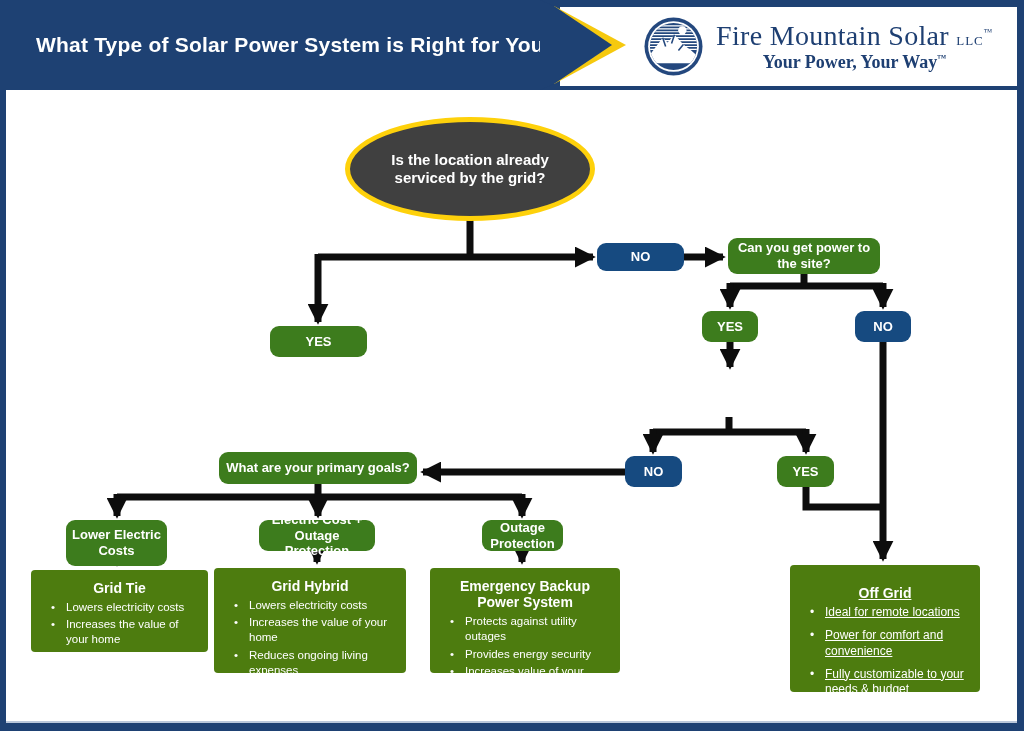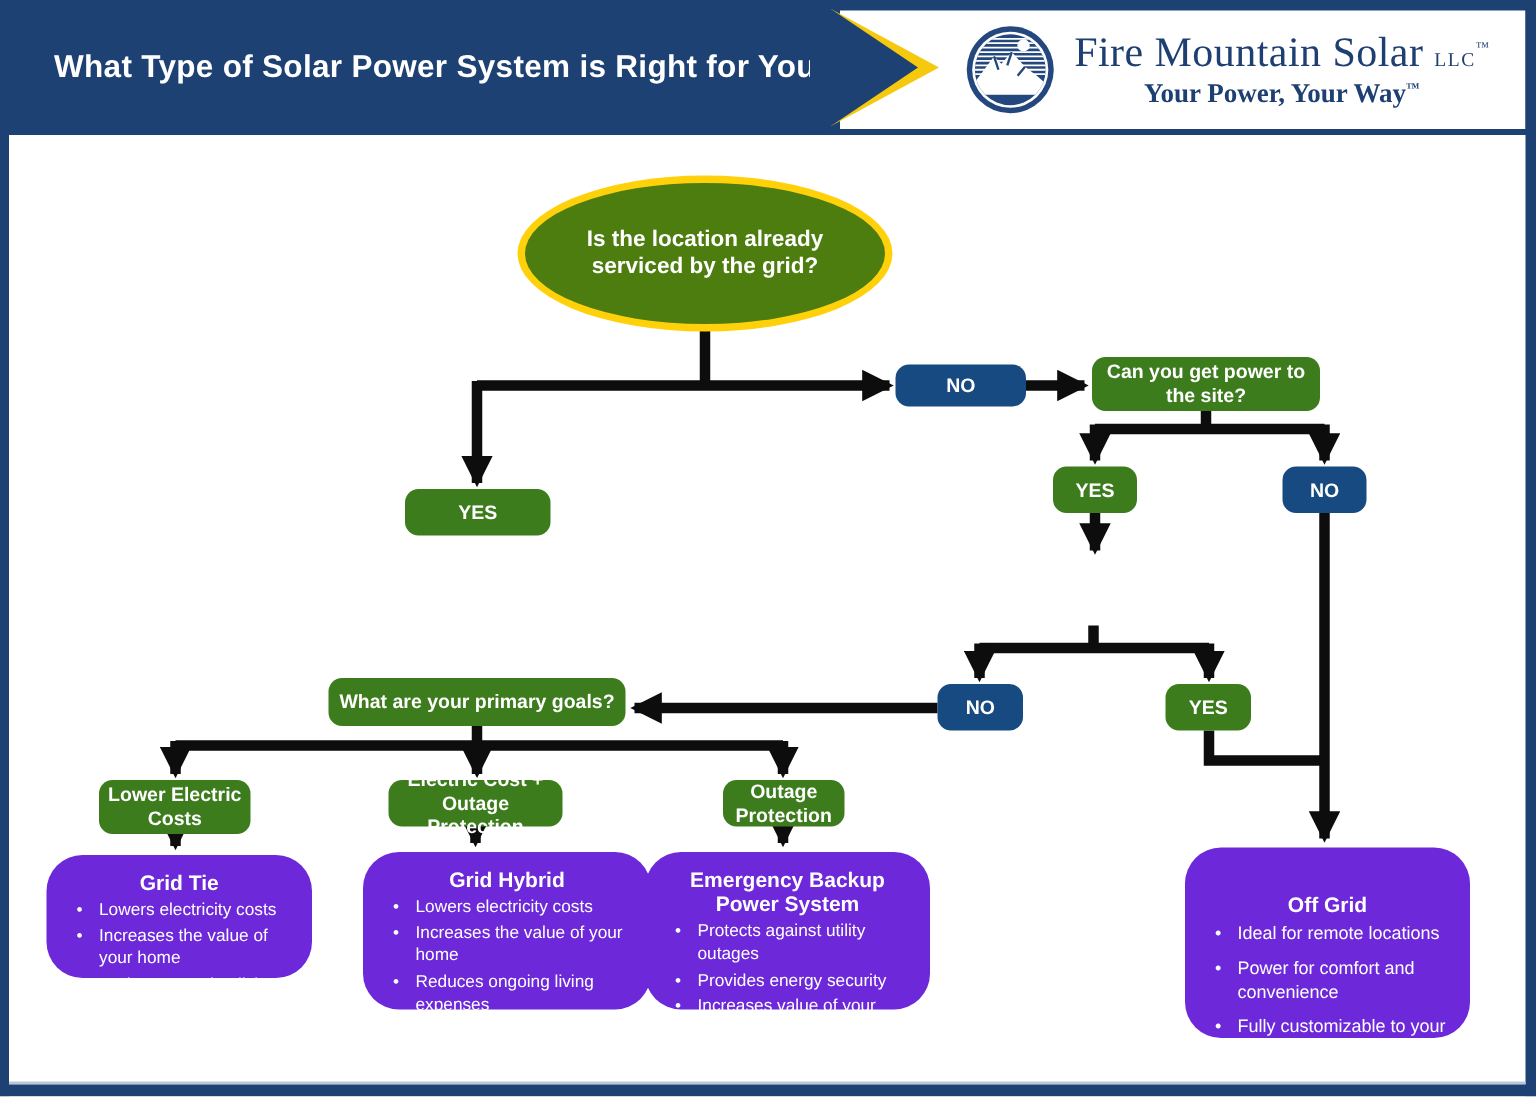--- a/index.html
+++ b/index.html
@@ -30,34 +30,34 @@
   .edge-bottom { left:0; right:0; bottom:0; height:8px; }
   .edge-bottom-light { position:absolute; left:6px; right:7px; bottom:8px; height:2px; background:#bac7da; z-index:40; }
   
   .flow { position:absolute; left:0; top:90px; width:1024px; height:641px; }
   .wires { position:absolute; left:0; top:0; }
   .node {
     position:absolute; box-sizing:border-box; color:#fff; font-weight:bold; text-align:center;
     display:flex; align-items:center; justify-content:center; line-height:1.2; z-index:10;
   }
   .oval {
-    border-radius:50%; background:#4d7c0f; border:5px solid #fed10b;
+    border-radius:50%; background:#404040; border:5px solid #fed10b;
     font-size:15px; padding:0 16px;
   }
   .green  { background:#3d7c1d; border-radius:9px; font-size:13px; padding:2px 6px; }
   .bblue  { background:#164a80; border-radius:9px; font-size:13px; }
   .result {
-    position:absolute; box-sizing:border-box; background:#6d28d9; color:#fff;
-    border-radius:24px; padding:8px 10px 6px; z-index:10;
+    position:absolute; box-sizing:border-box; background:#4d7c0f; color:#fff;
+    border-radius:4px; padding:8px 10px 6px; z-index:10;
   }
   .result h3 { margin:2px 4px 4px; text-align:center; font-size:14px; line-height:1.15; }
   .result ul { margin:0; padding:0 2px 0 8px; list-style:none; font-size:11.5px; font-weight:normal; line-height:1.32; text-align:left; }
   .result li { position:relative; padding-left:17px; margin-bottom:2px; }
   .result li::before { content:"\2022"; position:absolute; left:2px; }
-  .result.offgrid { padding-top:28px; }
+  .result.offgrid { padding-top:18px;text-decoration:underline; }
   .result.offgrid ul { font-size:12px; }
   .result.offgrid li { margin-bottom:7px; }
 </style>
 </head>
 <body>
 
 <div class="page">
 
   <header class="banner">
     <div class="banner-title">What Type of Solar Power System is Right for You?</div>
@@ -154,36 +154,36 @@
 
     <div class="node bblue" style="left:855px; top:221px; width:56px; height:31px;">NO</div>
 
 
     <div class="node bblue" style="left:625px; top:366px; width:57px; height:31px;">NO</div>
 
     <div class="node green" style="left:777px; top:366px; width:57px; height:31px;">YES</div>
 
     <div class="node green" style="left:219px; top:362px; width:198px; height:32px; white-space:nowrap;">What are your primary goals?</div>
 
-    <div class="node green" style="left:66px; top:430px; width:101px; height:36px;">Lower Electric Costs</div>
+    <div class="node green" style="left:66px; top:430px; width:101px; height:46px;">Lower Electric Costs</div>
 
     <div class="node green" style="left:259px; top:430px; width:116px; height:31px;">Electric Cost + Outage Protection</div>
 
     <div class="node green" style="left:482px; top:430px; width:81px; height:31px;">Outage Protection</div>
 
     <div class="result" style="left:31px; top:480px; width:177px; height:82px;">
       <h3>Grid Tie</h3>
       <ul>
           <li>Lowers electricity costs</li>
           <li>Increases the value of your home</li>
           <li>Reduces ongoing living expenses</li>
         </ul>
     </div>
 
-    <div class="result" style="left:242px; top:478px; width:192px; height:105px;">
+    <div class="result" style="left:214px; top:478px; width:192px; height:105px;">
       <h3>Grid Hybrid</h3>
       <ul>
           <li>Lowers electricity costs</li>
           <li>Increases the value of your home</li>
           <li>Reduces ongoing living expenses</li>
           <li>Protects against utility outages</li>
         </ul>
     </div>
 
     <div class="result" style="left:430px; top:478px; width:190px; height:105px;">

